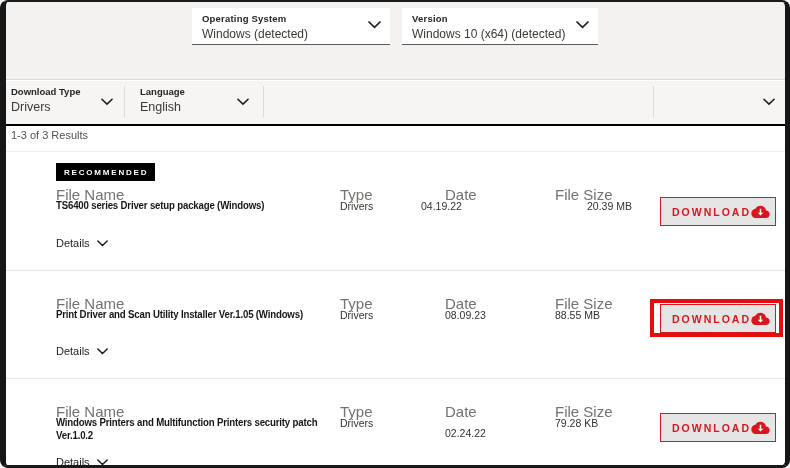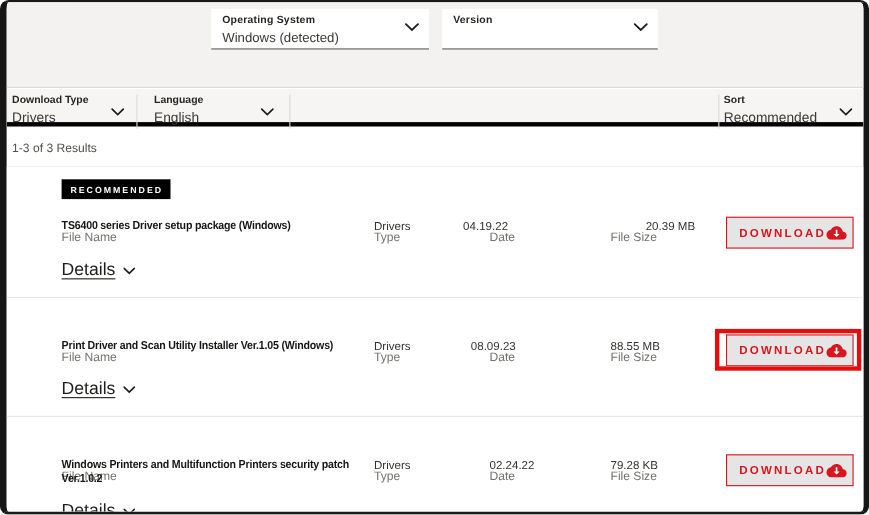--- a/index.html
+++ b/index.html
@@ -16,42 +16,42 @@
   .band-top { position:absolute; left:0; top:0; width:779px; height:78px;
     background:var(--band-bg); border-bottom:1px solid #dbdad8; }
   .dd { position:absolute; top:6px; height:37px; background:#fff;
     border-bottom:1px solid #59595б; border-bottom:1px solid #595955;
     padding:5px 28px 0 10px; cursor:pointer; }
   .dd-label { font-size:9.5px; font-weight:bold; color:#252522; letter-spacing:.2px; }
   .dd-value { font-size:12px; color:#3a3935; margin-top:3px; white-space:nowrap; }
   .dd-chev { position:absolute; right:9px; top:13px; }
 
   
-  .band-filters { position:absolute; left:0; top:79px; width:779px; height:34px;
-    background:var(--band2-bg); border-bottom:4px solid #000000; }
+  .band-filters { position:absolute; left:0; top:79px; width:779px; height:45px;
+    background:var(--band2-bg); border-bottom:2px solid #000000; }
   .fgroup { position:absolute; top:5px; cursor:pointer; }
   .f-label { font-size:9.5px; font-weight:bold; color:#252522; }
   .f-value { font-size:12.5px; color:#3a3935; margin-top:3px; white-space:nowrap; }
   .f-chev { position:absolute; top:17px; }
   .vdiv { position:absolute; top:5px; width:1px; height:31px; background:#dcdbd9; }
 
   .results-count { position:absolute; left:5px; top:127px; font-size:11px; color:#52514d; }
   .sep-faint { position:absolute; left:0; top:149px; width:779px; height:1px; background:#efeeec; }
 
   
   .row { position:absolute; left:0; width:779px; background:#fff; }
   .row + .row, .row.bordered { border-top:1px solid #e7e6e4; }
   .badge { position:absolute; display:inline-block; background:var(--badge-bg); color:#fff;
     font-size:8px; font-weight:bold; letter-spacing:1.8px; padding:5px 7px 4px 8px; }
-  .col-label { position:absolute; font-size:11px; color:#73726f; white-space:nowrap;margin-top:24px; }
+  .col-label { position:absolute; font-size:15px; color:#73726f; white-space:nowrap; }
   .col-value { position:absolute; font-size:10.5px; color:#33322f; white-space:nowrap; }
   .file-name { position:absolute; font-size:10.5px; font-weight:bold; color:#161614;
     letter-spacing:-0.2px; line-height:13px; transform:scaleX(.92); transform-origin:0 0; }
   .details { position:absolute; display:flex; align-items:center; gap:7px; cursor:pointer; }
-  .details-label { font-size:16px; color:#1d1d1b; text-decoration:underline;
+  .details-label { font-size:11px; color:#1d1d1b; 
     text-underline-offset:3px; }
   .dl-btn { position:absolute; width:116px; height:29px; background:#e5e5e5;
     border:1px solid var(--brand-red); display:flex; align-items:center;
     justify-content:space-between; padding:0 9px 0 11px; cursor:pointer; }
   .dl-label { font-size:10.5px; font-weight:bold; color:var(--brand-red); letter-spacing:2px; }
   .hl-box { position:absolute; left:644px; top:28px; width:133px; height:38px;
     border:4px solid var(--highlight-red); }
   svg { display:block; }
 </style>
 </head>
@@ -64,20 +64,21 @@
       <div class="dd-label">Operating System</div>
       <div class="dd-value">Windows (detected)</div>
       <span class="dd-chev">
         <svg width="13" height="8" viewBox="0 0 13 8">
             <path d="M1 1l5.5 5.3L12 1" fill="none" stroke="#1d1d1b" stroke-width="1.7" stroke-linecap="round"></path>
           </svg>
       </span>
     </div>
     <div class="dd" style="left:396px;width:196px">
       <div class="dd-label">Version</div>
+      <div class="dd-value">Windows 10 (x64) (detected)</div>
       <span class="dd-chev">
         <svg width="13" height="8" viewBox="0 0 13 8">
             <path d="M1 1l5.5 5.3L12 1" fill="none" stroke="#1d1d1b" stroke-width="1.7" stroke-linecap="round"></path>
           </svg>
       </span>
     </div>
   </div>
 
   <div class="band-filters">
     <div class="fgroup" style="left:5px">
@@ -96,24 +97,20 @@
       <div class="f-value">English</div>
     </div>
     <span class="f-chev" style="left:231px">
       <svg width="12" height="8" viewBox="0 0 13 8">
           <path d="M1 1l5.5 5.3L12 1" fill="none" stroke="#1d1d1b" stroke-width="1.7" stroke-linecap="round"></path>
         </svg>
     </span>
     <div class="vdiv" style="left:257px"></div>
 
     <div class="vdiv" style="left:647px"></div>
-    <div class="fgroup" style="left:652px">
-      <div class="f-label">Sort</div>
-      <div class="f-value">Recommended</div>
-    </div>
     <span class="f-chev" style="left:757px">
       <svg width="12" height="8" viewBox="0 0 13 8">
           <path d="M1 1l5.5 5.3L12 1" fill="none" stroke="#1d1d1b" stroke-width="1.7" stroke-linecap="round"></path>
         </svg>
     </span>
   </div>
 
   <div class="results-count">1-3 of 3 Results</div>
   <div class="sep-faint"></div>
 
@@ -145,21 +142,21 @@
       </span>
     </div>
   </div>
 
   <div class="row bordered" style="top:268px;height:108px">
     <div class="col-label" style="left:50px;top:24px">File Name</div>
     <div class="file-name" style="left:50px;top:37px;width:310px">Print Driver and Scan Utility Installer Ver.1.05 (Windows)</div>
     <div class="col-label" style="left:334px;top:24px">Type</div>
     <div class="col-value" style="left:334px;top:38px">Drivers</div>
     <div class="col-label" style="left:439px;top:24px">Date</div>
-    <div class="col-value" style="left:422px;top:38px">08.09.23</div>
+    <div class="col-value" style="left:439px;top:38px">08.09.23</div>
     <div class="col-label" style="left:549px;top:24px">File Size</div>
     <div class="col-value" style="left:549px;top:38px">88.55 MB</div>
     <div class="hl-box"></div>
     <div class="dl-btn" style="left:654px;top:33px">
       <span class="dl-label">DOWNLOAD</span>
       <span>
         <svg width="19" height="13" viewBox="0 3 24 17">
           <path style="fill:var(--brand-red)" d="M19.35 10.04C18.67 6.59 15.64 4 12 4 9.11 4 6.6 5.64 5.35 8.04 2.34 8.36 0 10.91 0 14c0 3.31 2.69 6 6 6h13c2.76 0 5-2.24 5-5 0-2.64-2.05-4.78-4.65-4.96z"></path>
           <path fill="#ffffff" d="M11 8h2v5h2.6L12 16.6 8.4 13H11z"></path>
         </svg>
@@ -174,21 +171,21 @@
       </span>
     </div>
   </div>
 
   <div class="row bordered" style="top:376px;height:92px">
     <div class="col-label" style="left:50px;top:24px">File Name</div>
     <div class="file-name" style="left:50px;top:37px;width:300px">Windows Printers and Multifunction Printers security patch Ver.1.0.2</div>
     <div class="col-label" style="left:334px;top:24px">Type</div>
     <div class="col-value" style="left:334px;top:38px">Drivers</div>
     <div class="col-label" style="left:439px;top:24px">Date</div>
-    <div class="col-value" style="left:439px;top:38px">02.24.22</div>
+    <div class="col-value" style="left:439px;top:48px">02.24.22</div>
     <div class="col-label" style="left:549px;top:24px">File Size</div>
     <div class="col-value" style="left:549px;top:38px">79.28 KB</div>
     <div class="dl-btn" style="left:654px;top:34px">
       <span class="dl-label">DOWNLOAD</span>
       <span>
         <svg width="19" height="13" viewBox="0 3 24 17">
           <path style="fill:var(--brand-red)" d="M19.35 10.04C18.67 6.59 15.64 4 12 4 9.11 4 6.6 5.64 5.35 8.04 2.34 8.36 0 10.91 0 14c0 3.31 2.69 6 6 6h13c2.76 0 5-2.24 5-5 0-2.64-2.05-4.78-4.65-4.96z"></path>
           <path fill="#ffffff" d="M11 8h2v5h2.6L12 16.6 8.4 13H11z"></path>
         </svg>
       </span>

